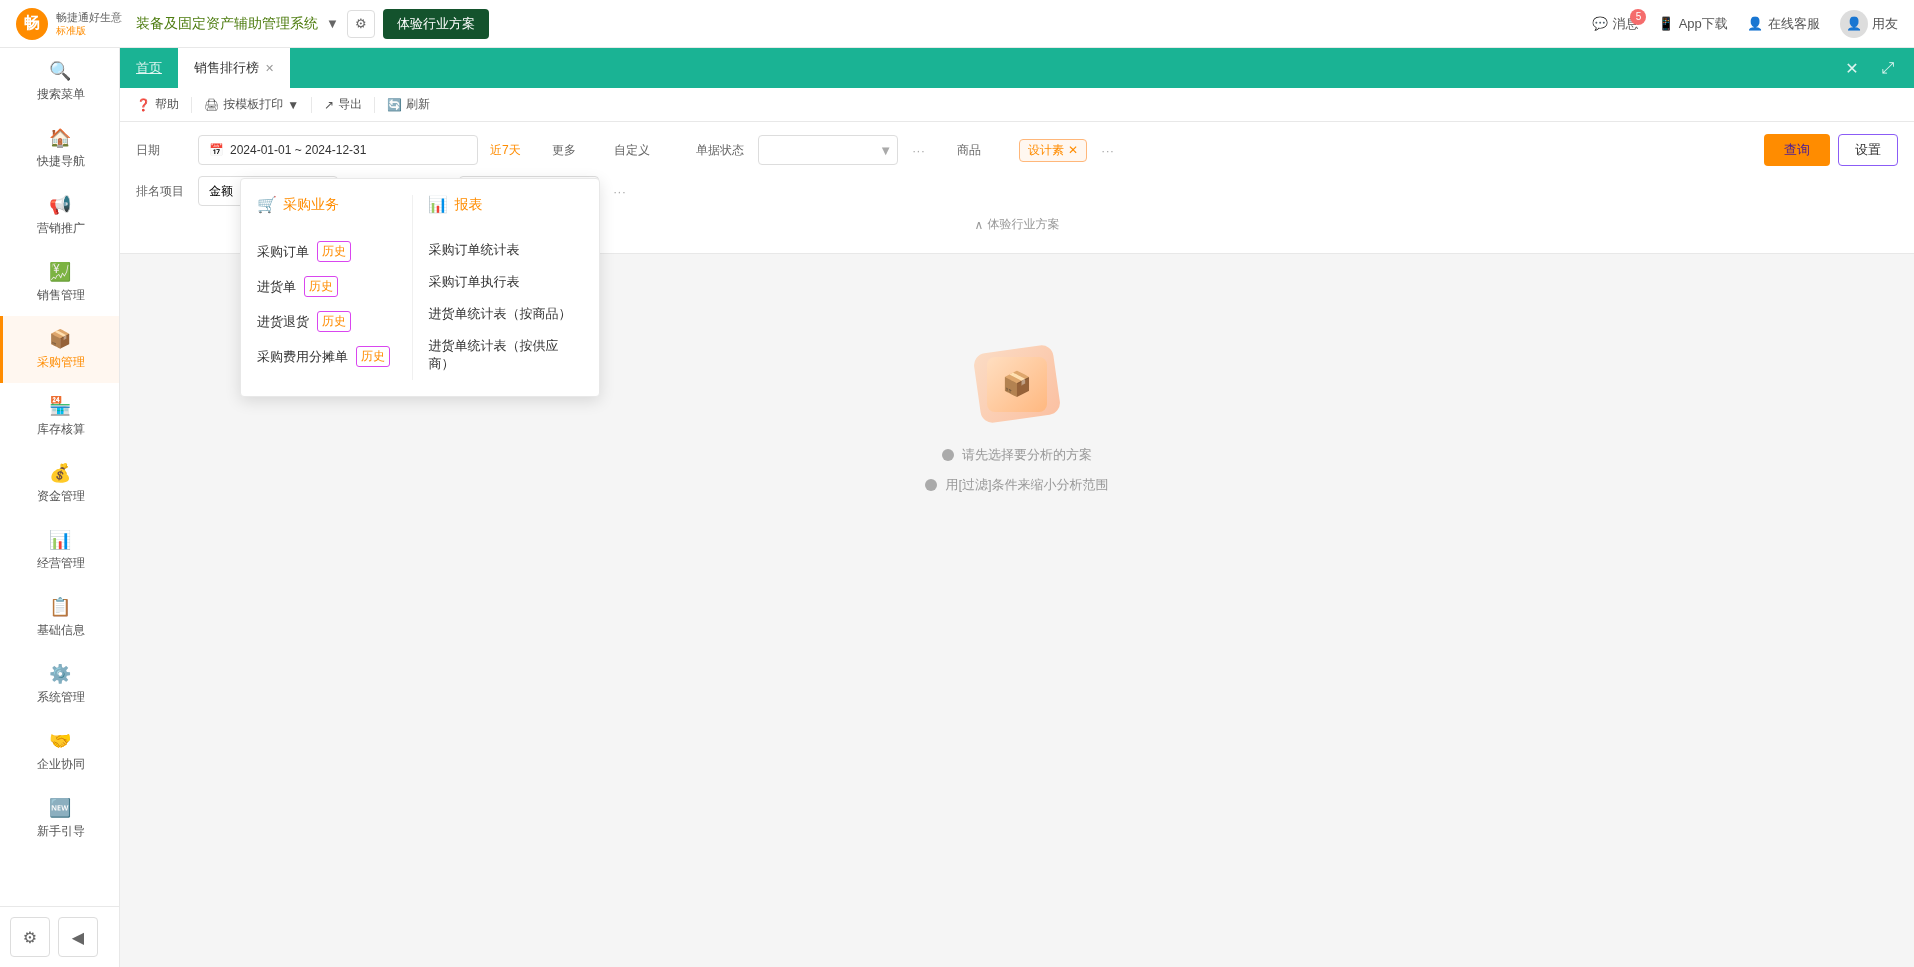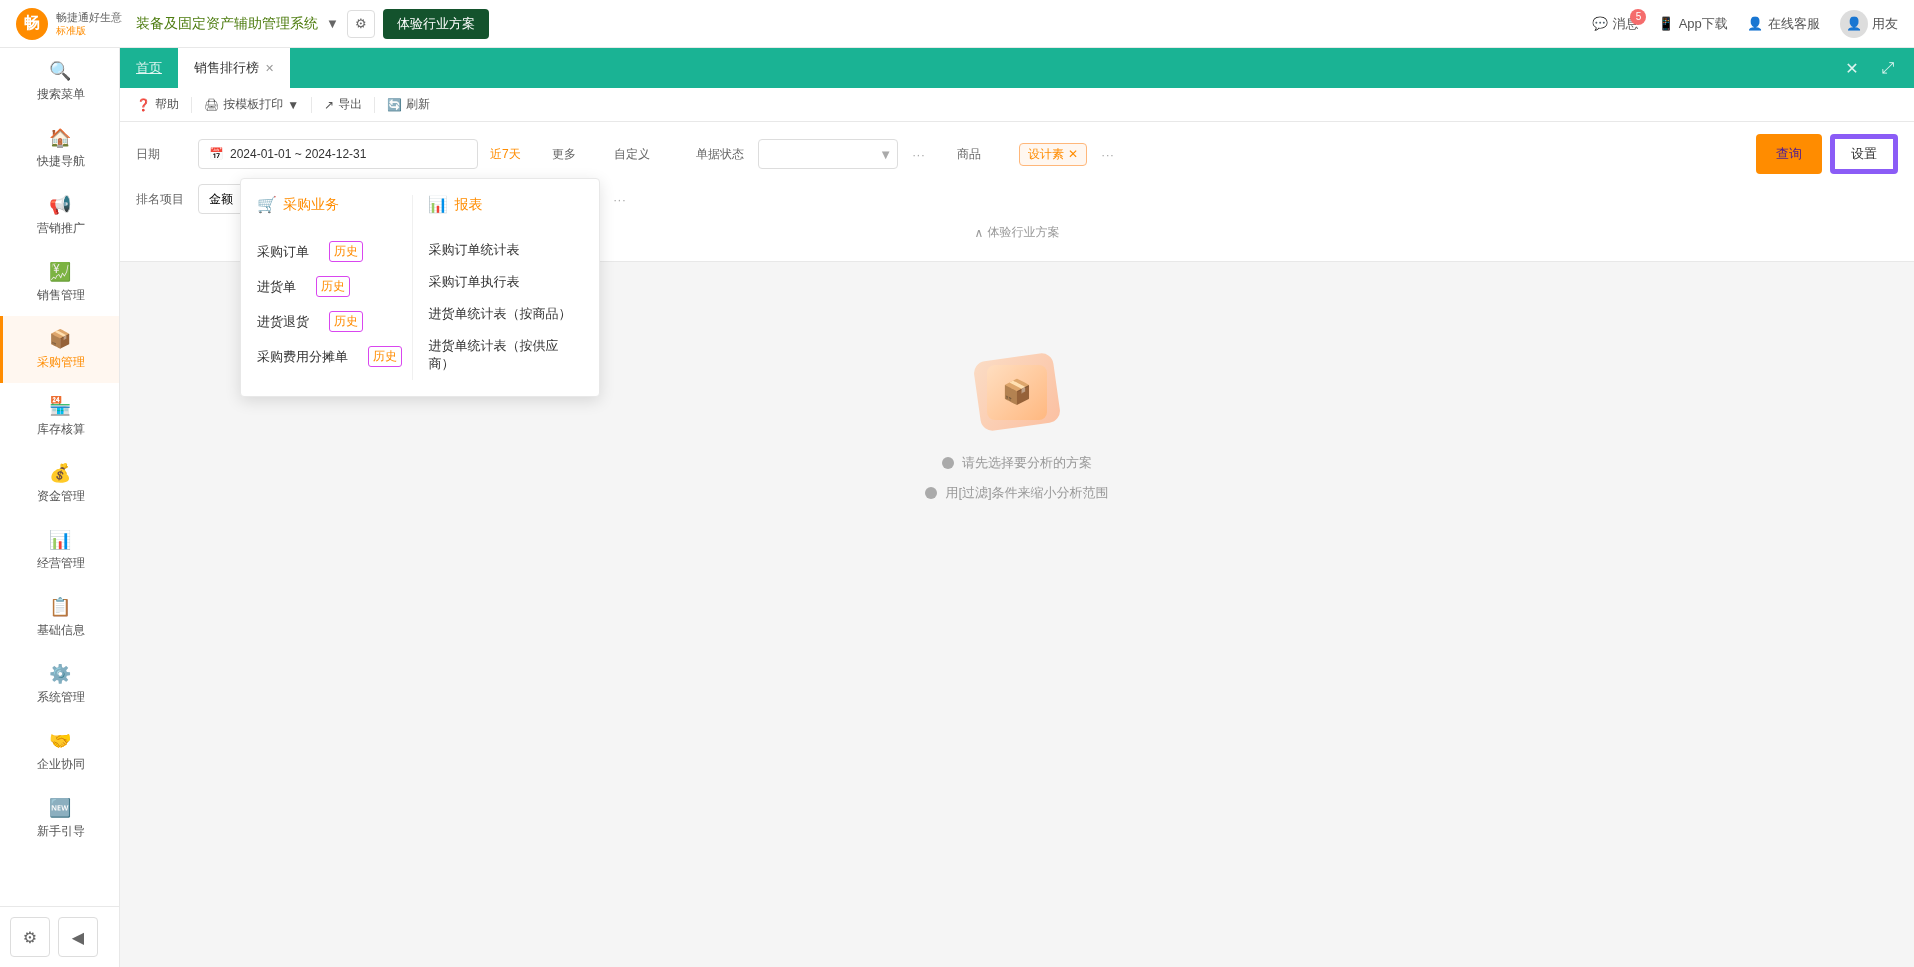--- a/index.html
+++ b/index.html
@@ -286,21 +286,21 @@
       color: #4c1d95;
       border: none;
       border-radius: 4px;
       padding: 6px 20px;
       cursor: pointer;
       font-size: 13px;
     }
     .btn-default {
       background: #fff;
       color: #333;
-      border: 5px solid #8b5cf6;
+      border: 1px solid #8b5cf6;
       border-radius: 4px;
       padding: 6px 16px;
       cursor: pointer;
       font-size: 13px;
     }
     .toolbar {
       display: flex;
       align-items: center;
       padding: 8px 16px;
       background: #fff;
@@ -387,21 +387,21 @@
       color: #ff8c00;
       margin-bottom: 12px;
       padding-bottom: 8px;
     }
     .dropdown-col-title-icon {
       font-size: 16px;
     }
     .dropdown-item {
       display: flex;
       align-items: center;
-      gap: 20px;
+      gap: 8px;
       padding: 7px 0;
       cursor: pointer;
       color: #333;
       font-size: 13px;
     }
     .history-badge {
       background: #fff;
       border: 1px solid #d946ef;
       color: #ff8c00;
       border-radius: 3px;

